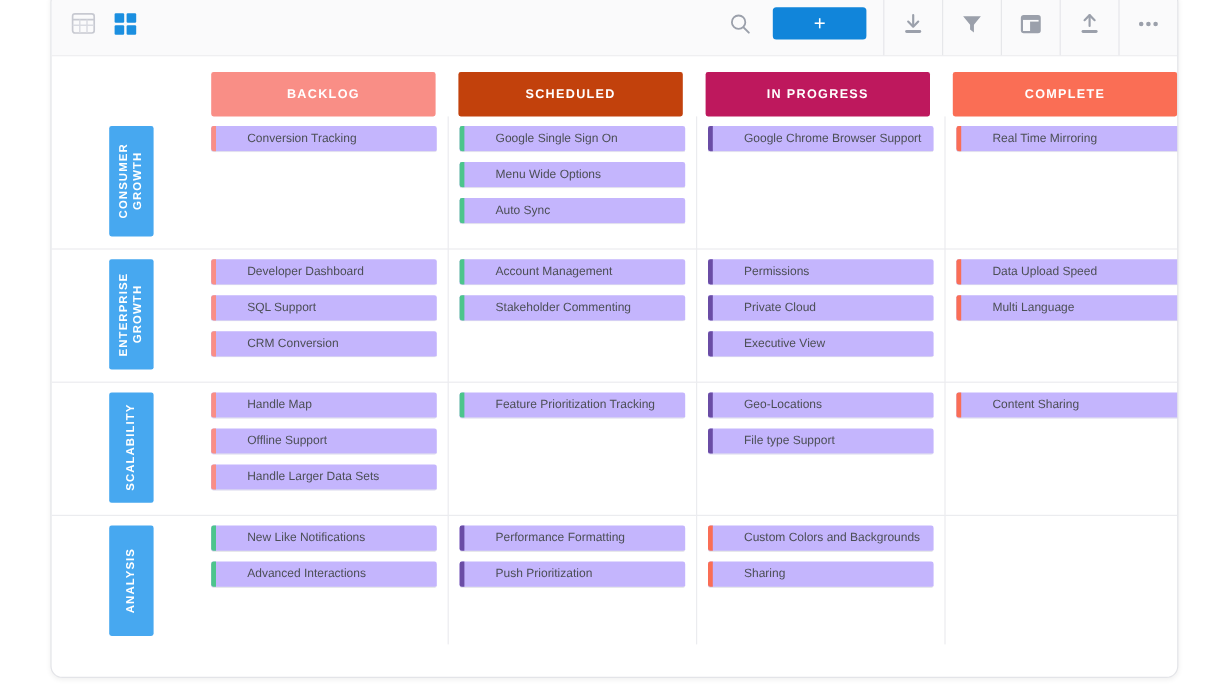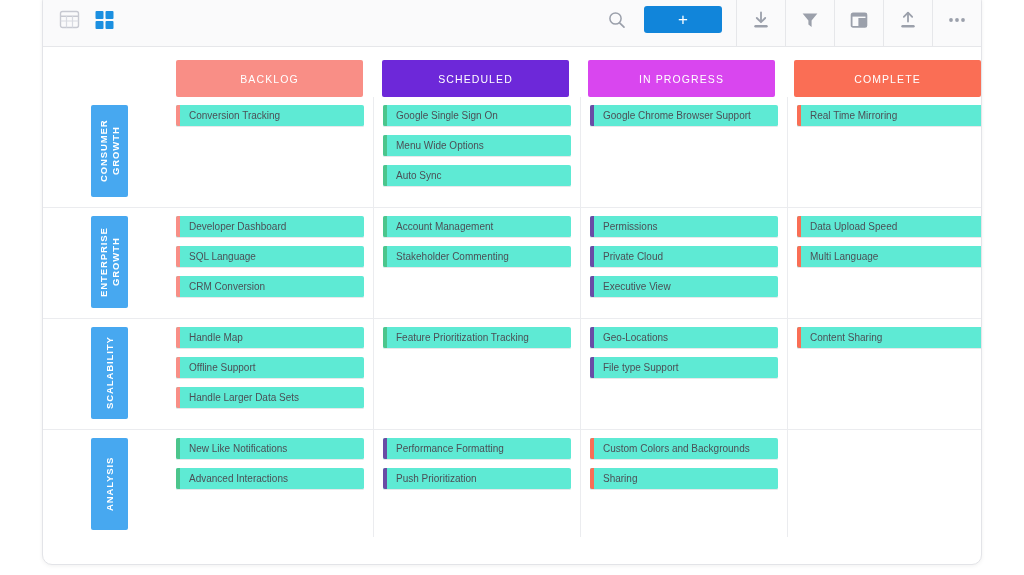--- a/index.html
+++ b/index.html
@@ -113,21 +113,21 @@
     padding-left: 133px;
     padding-top: 13px;
     box-sizing: border-box;
   }
   .col-header {
     height: 37px;
     border-radius: 2px;
     color: #ffffff;
     font-size: 10.5px;
     letter-spacing: 1.1px;
-    font-weight: normal;
+    font-weight: bold;
     display: flex;
     align-items: center;
     justify-content: center;
     margin-right: 19px;
     width: 188px;
   }
   .col-header:last-child { margin-right: 0; }
 
   .rows { position: relative; }
 
@@ -173,28 +173,28 @@
   .col {
     width: 188px;
     margin-right: 19px;
     padding-top: 8px;
     box-sizing: border-box;
   }
   .col:last-child { margin-right: 0; }
 
   .card {
     position: relative;
-    background: #5eead4;
+    background: #c4b5fd;
     border-bottom: 1px solid #e7e8ea;
     border-radius: 2px;
     height: 22px;
     margin-bottom: 8px;
     display: flex;
     align-items: center;
-    padding-left: 13px;
+    padding-left: 30px;
     font-size: 10px;
     color: #4c4f56;
     cursor: pointer;
     box-sizing: border-box;
   }
   .card::before {
     content: "";
     position: absolute;
     left: 0;
     top: 0;
@@ -292,22 +292,22 @@
           <circle cx="12" cy="11" r="1.9" fill="#9ba0ab"></circle>
           <circle cx="18" cy="11" r="1.9" fill="#9ba0ab"></circle>
         </svg>
       </div>
     </div>
   </div>
 
   <div class="board">
     <div class="headers" id="headers">
         <div class="col-header" style="background: rgb(249, 142, 134);">BACKLOG</div>
-        <div class="col-header" style="background: #6d28d9;">SCHEDULED</div>
-        <div class="col-header" style="background: #d946ef;">IN PROGRESS</div>
+        <div class="col-header" style="background: #c2410c;">SCHEDULED</div>
+        <div class="col-header" style="background: #be185d;">IN PROGRESS</div>
         <div class="col-header" style="background: rgb(250, 110, 85);">COMPLETE</div>
       </div>
     <div class="rows" id="rows">
         <div class="row" style="height: 110px;">
           <div class="row-label-wrap">
             <div class="row-label" style="background: rgb(71, 168, 240); height: 92px;">CONSUMER<br>GROWTH</div>
           </div>
           <div class="cols">
             <div class="col">
               <div class="card" style="--bar: #f98e86;">Conversion Tracking</div>
@@ -325,21 +325,21 @@
             </div>
           </div>
         </div>
         <div class="row" style="height: 110px;">
           <div class="row-label-wrap">
             <div class="row-label" style="background: rgb(71, 168, 240); height: 92px;">ENTERPRISE<br>GROWTH</div>
           </div>
           <div class="cols">
             <div class="col">
               <div class="card" style="--bar: #f98e86;">Developer Dashboard</div>
-              <div class="card" style="--bar: #f98e86;">SQL Language</div>
+              <div class="card" style="--bar: #f98e86;">SQL Support</div>
               <div class="card" style="--bar: #f98e86;">CRM Conversion</div>
             </div>
             <div class="col">
               <div class="card" style="--bar: #4cc58c;">Account Management</div>
               <div class="card" style="--bar: #4cc58c;">Stakeholder Commenting</div>
             </div>
             <div class="col">
               <div class="card" style="--bar: #6a4ca5;">Permissions</div>
               <div class="card" style="--bar: #6a4ca5;">Private Cloud</div>
               <div class="card" style="--bar: #6a4ca5;">Executive View</div>

